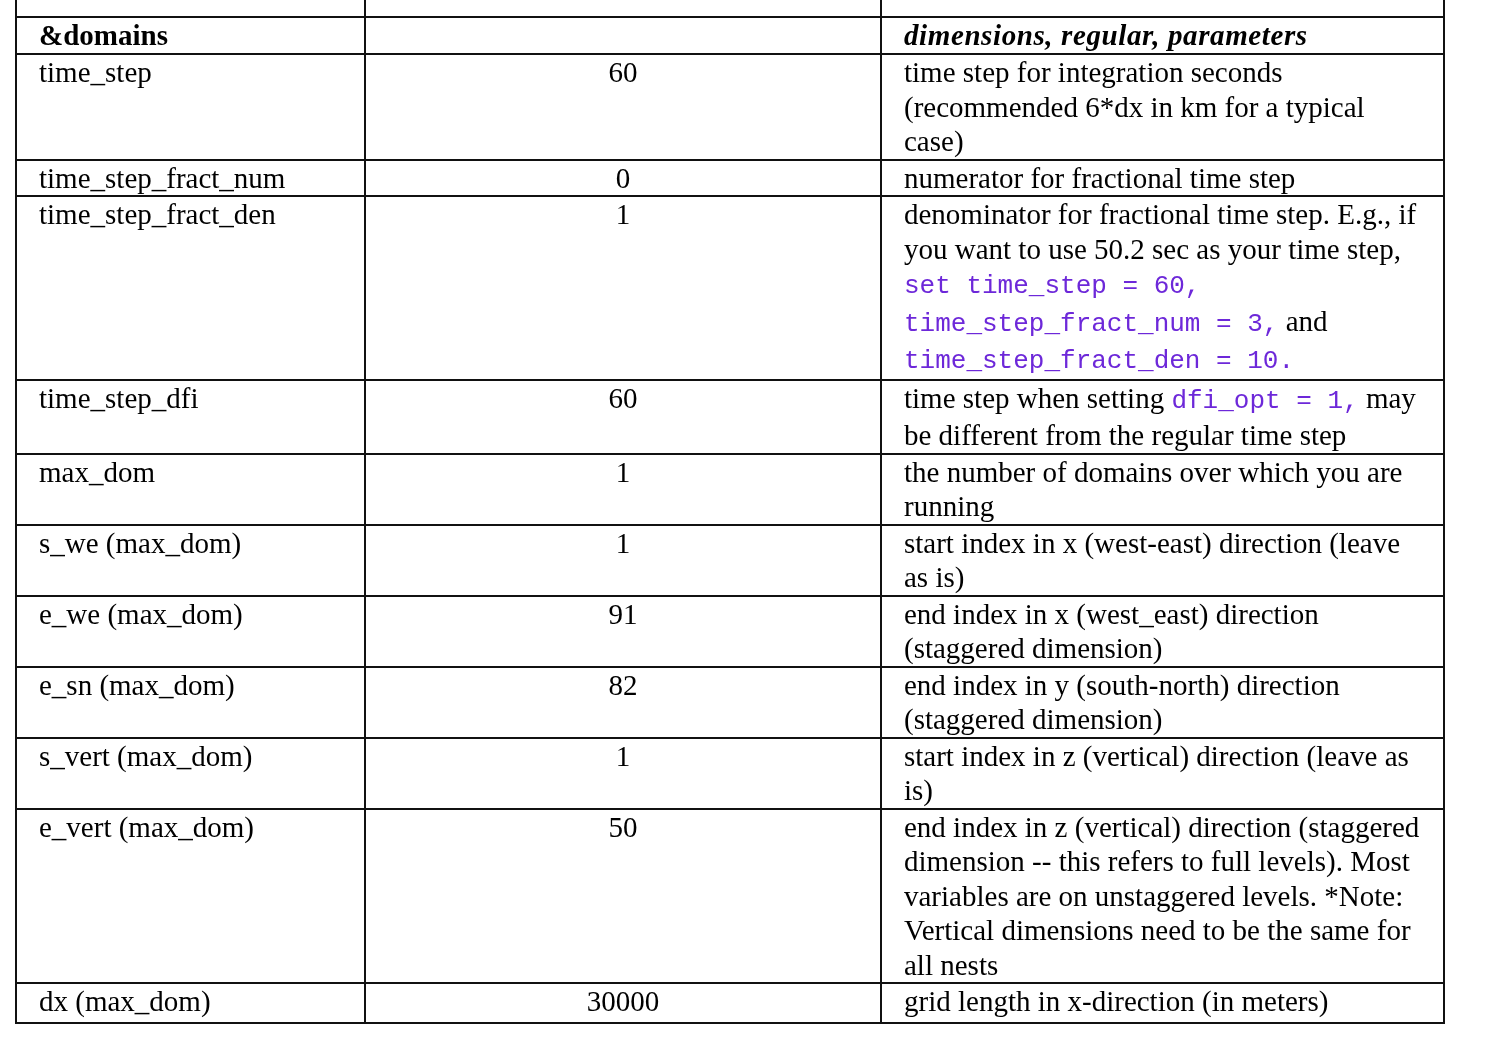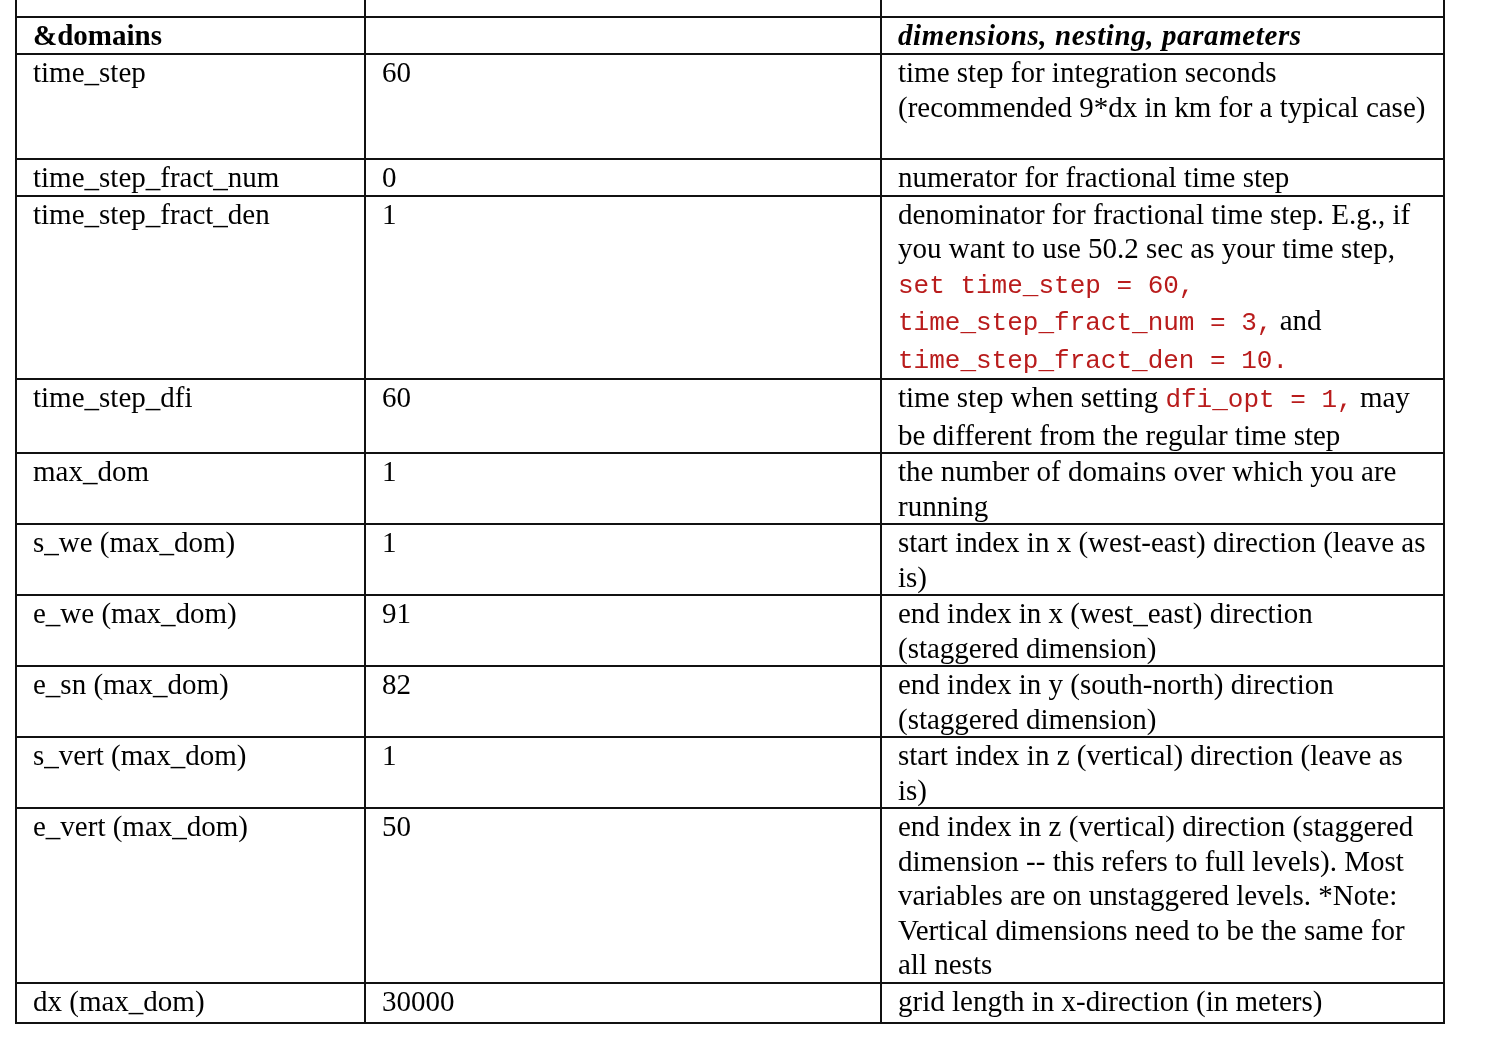--- a/index.html
+++ b/index.html
@@ -21,36 +21,36 @@
     position: absolute;
     left: 15px;
     top: -22px;
     border-collapse: collapse;
     table-layout: fixed;
     width: 1428px;
   }
   table.nl td {
     border: 2px solid #111;
     vertical-align: top;
-    padding: 0 16px;
+    padding: 0 22px;
     font-size: 29px;
     line-height: 34.5px;
     box-sizing: border-box;
   }
   col.c1 { width: 349px; }
   col.c2 { width: 516px; }
   col.c3 { width: 563px; }
-  td.val { text-align: left; }
+  td.val { text-align: center; }
   td.desc { padding-left: 14px; padding-right: 6px; }
   .bold { font-weight: bold; }
   .bi { font-weight: bold; font-style: italic; letter-spacing: 0.6px; }
   .mono {
     font-family: "Liberation Mono", "DejaVu Sans Mono", monospace;
     font-size: 26px;
-    color: #b91c1c;
+    color: #6d28d9;
   }
 </style>
 </head>
 <body>
 
 <div class="page">
   <table class="nl">
     <colgroup>
       <col class="c1">
         <col class="c2">
@@ -60,27 +60,27 @@
 
       <tr style="height:38px;">
         <td></td>
         <td></td>
         <td></td>
       </tr>
 
       <tr style="height:37px;">
         <td class="bold">&amp;domains</td>
         <td></td>
-        <td class="desc bi">dimensions, nesting, parameters</td>
+        <td class="desc bi">dimensions, regular, parameters</td>
       </tr>
 
       <tr style="height:105px;margin-left:43px;">
         <td>time_step</td>
         <td class="val">60</td>
-        <td class="desc">time step for integration seconds (recommended 9*dx in km for a typical case)</td>
+        <td class="desc">time step for integration seconds (recommended 6*dx in km for a typical case)</td>
       </tr>
 
       <tr style="height:36px;border-radius:9px;">
         <td>time_step_fract_num</td>
         <td class="val">0</td>
         <td class="desc">numerator for fractional time step</td>
       </tr>
 
       <tr style="height:176px;">
         <td>time_step_fract_den</td>

